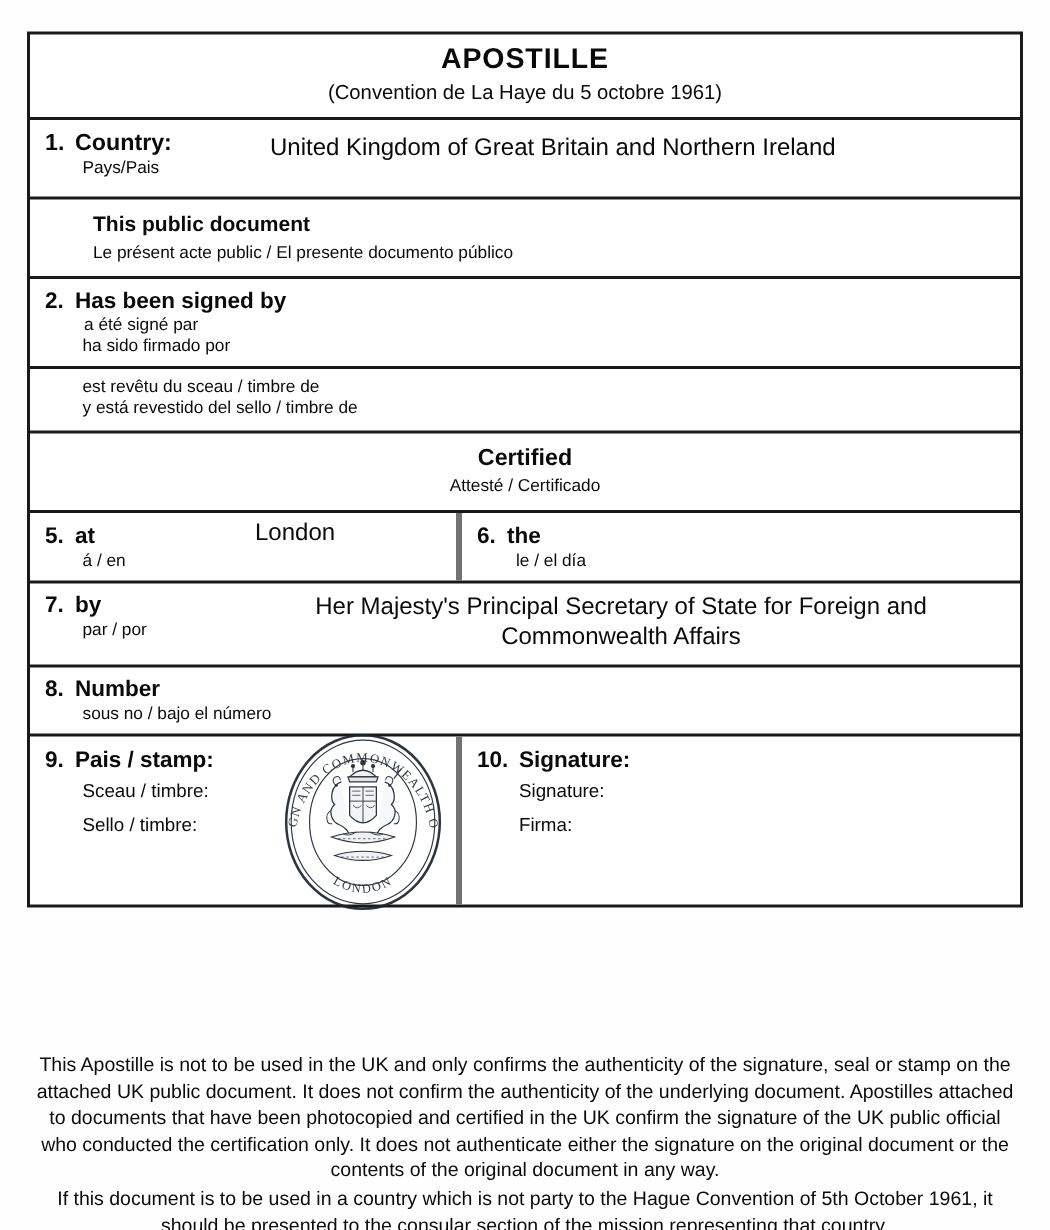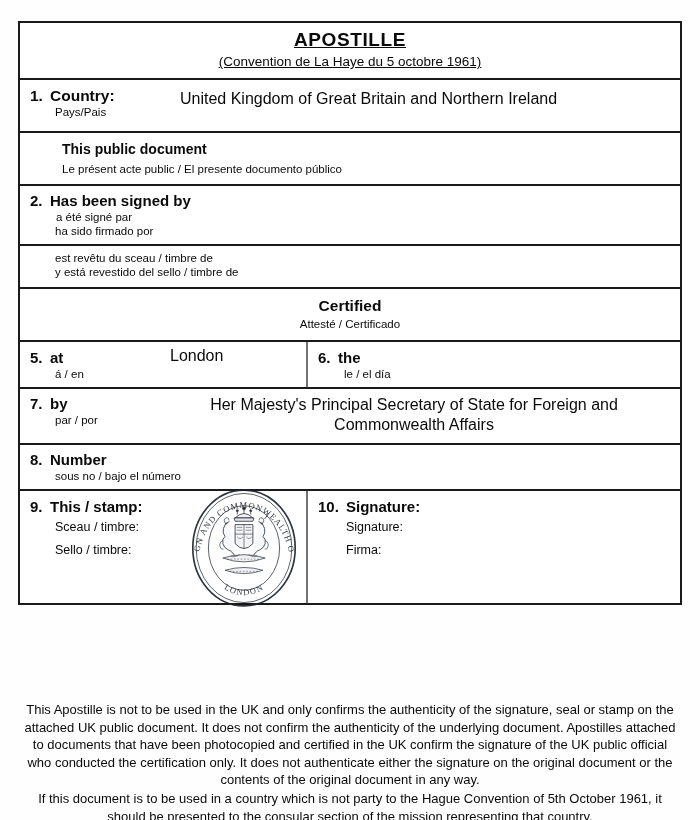--- a/index.html
+++ b/index.html
@@ -37,34 +37,33 @@
     box-sizing: border-box;
     position: relative;
   }
   .row:last-child { border-bottom: none; }
   .row.split {
     display: flex;
   }
   .cell-left {
     width: 288px;
     box-sizing: border-box;
-    border-right: 2px solid #737373;
+    border-right: 4px solid #737373;
     position: relative;
   }
   .cell-right {
     flex: 1;
     box-sizing: border-box;
     position: relative;
   }
 
   
   .hdr {
     text-align: center;
     padding: 6px 0 7px 0;
-    text-decoration: underline;
   }
   .hdr-title {
     font-size: 19px;
     font-weight: bold;
     letter-spacing: 0.6px;
     line-height: 22px;
   }
   .hdr-sub {
     font-size: 13.5px;
     line-height: 19px;
@@ -321,21 +320,21 @@
     <div class="row">
       <div class="field">
         <div class="field-main"><span class="field-num">8.</span><span>Number</span></div>
         <div class="field-sub">sous no / bajo el número</div>
       </div>
     </div>
 
     <div class="row split sealrow">
       <div class="cell-left">
         <div class="seal-cell">
-          <div class="seal-main"><span class="field-num">9.</span><span>This / stamp:</span></div>
+          <div class="seal-main"><span class="field-num">9.</span><span>Pais / stamp:</span></div>
           <div class="seal-sub">Sceau / timbre:</div>
           <div class="seal-sub">Sello / timbre:</div>
 
           <svg class="seal-stamp" viewBox="0 0 200 212">
             <defs>
               <path id="ringTop" d="M 20,112 A 82,100 0 0 1 180,112" fill="none"></path>
               <path id="ringBot" d="M 26,118 A 76,94 0 0 0 174,118" fill="none"></path>
             </defs>
 
             <ellipse cx="100" cy="106" rx="92" ry="104" fill="none" stroke="#1c2430" stroke-width="3"></ellipse>

